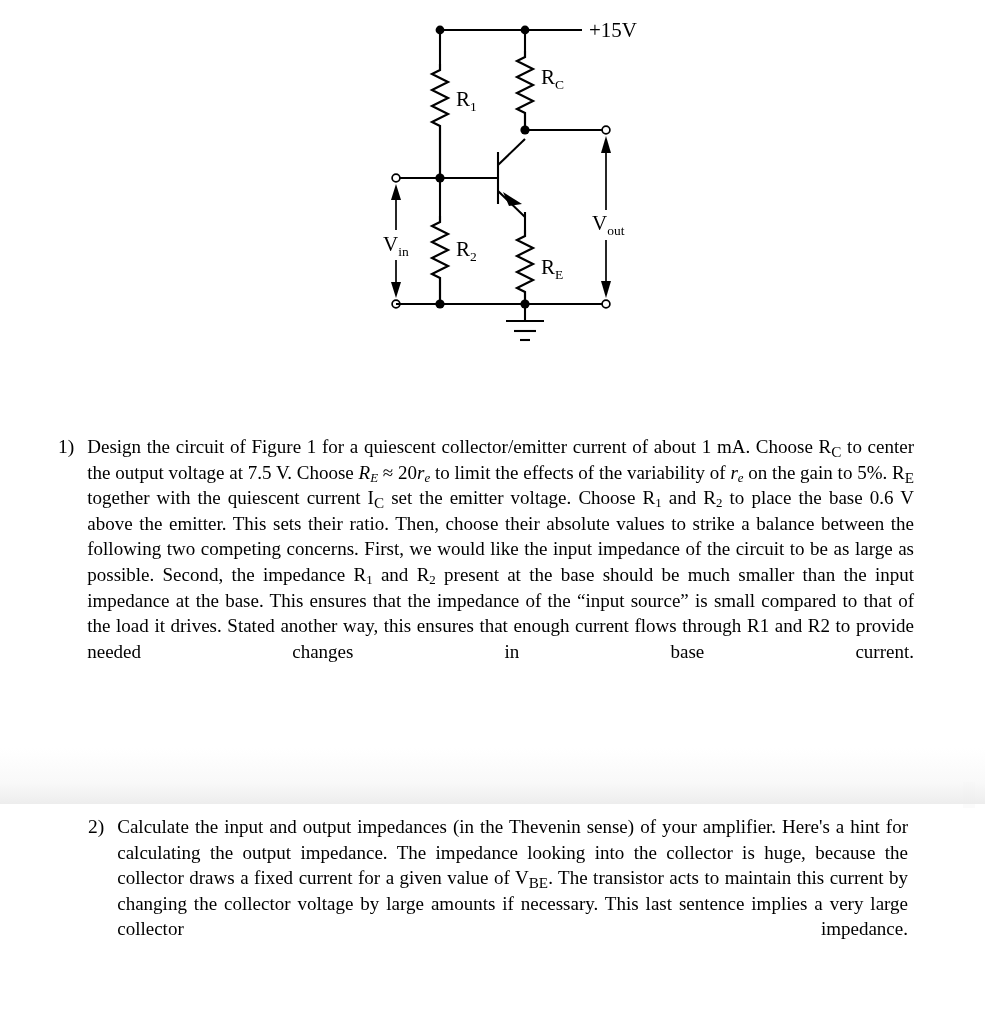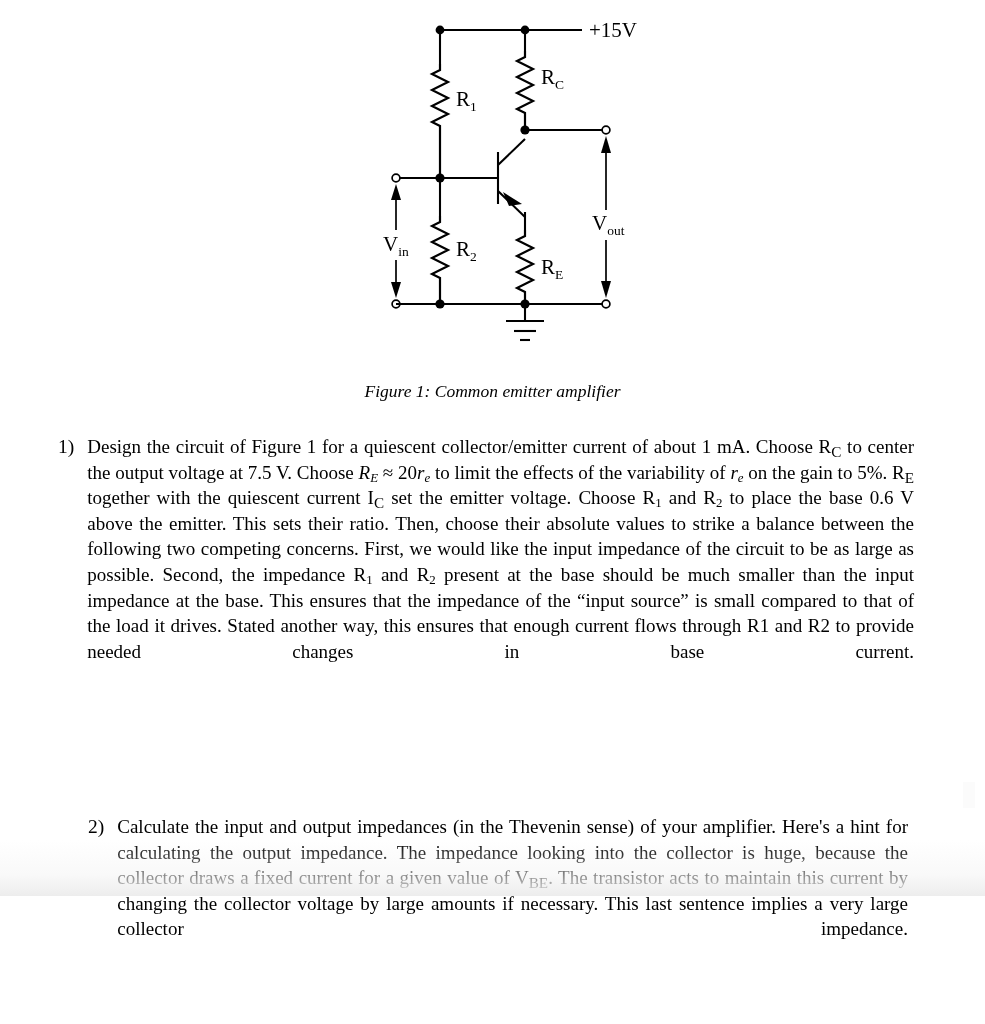--- a/index.html
+++ b/index.html
@@ -14,21 +14,21 @@
     overflow: hidden;
     font-family: "Liberation Serif", "DejaVu Serif", serif;
     color: #000000;
   }
 
   
   #page {
     position: absolute;
     left: 0; top: 0;
     width: 985px;
-    height: 896px;
+    height: 804px;
     background: #ffffff;
   }
 
   
   #bottom-fade {
     position: absolute;
     left: 0; bottom: 0;
     width: 985px; height: 56px;
     background: linear-gradient(to bottom, rgba(255,255,255,0) 0%, rgba(244,244,244,0.55) 62%, rgba(236,236,236,0.95) 100%);
     pointer-events: none;
@@ -210,21 +210,20 @@
           <line class="wire-thin" x1="236" y1="136" x2="236" y2="202"></line>
           <polygon class="node" points="236,128 241,145 231,145"></polygon>
           <line class="wire-thin" x1="236" y1="232" x2="236" y2="282"></line>
           <polygon class="node" points="236,290 241,273 231,273"></polygon>
         </g>
         <text class="lbl" x="222" y="222">V<tspan class="lbl-sub" dy="5">out</tspan></text>
 
       </svg>
     </div>
 
-    <div class="fig-caption">Figure 1: Common emitter amplifier</div>
   </div>
 
   <div class="problem" id="problem-1">
     <div class="num">1)</div>
     <div class="ptext"><span>Design the circuit of Figure 1 for a quiescent collector/emitter current of about 1 mA. Choose R</span><sub class="sc">C</sub><span> to center the output voltage at 7.5 V. Choose </span><span class="mi">R</span><sub class="mi">E</sub><span> ≈ 20</span><span class="mi">r</span><sub class="mi">e</sub><span> to limit the effects of the variability of </span><span class="mi">r</span><sub class="mi">e</sub><span> on the gain to 5%. R</span><sub class="sc">E</sub><span> together with the quiescent current I</span><sub class="sc">C</sub><span> set the emitter voltage. Choose R</span><sub>1</sub><span> and R</span><sub>2</sub><span> to place the base 0.6 V above the emitter. This sets their ratio. Then, choose their absolute values to strike a balance between the following two competing concerns. First, we would like the input impedance of the circuit to be as large as possible. Second, the impedance R</span><sub>1</sub><span> and R</span><sub>2</sub><span> present at the base should be much smaller than the input impedance at the base. This ensures that the impedance of the “input source” is small compared to that of the load it drives. Stated another way, this ensures that enough current flows through R1 and R2 to provide needed changes in base current.</span></div>
   </div>
 
   <div class="problem" id="problem-2">
     <div class="num">2)</div>
     <div class="ptext"><span>Calculate the input and output impedances (in the Thevenin sense) of your amplifier. Here's a hint for calculating the output impedance. The impedance looking into the collector is huge, because the collector draws a fixed current for a given value of V</span><sub class="sc">BE</sub><span>. The transistor acts to maintain this current by changing the collector voltage by large amounts if necessary. This last sentence implies a very large collector impedance.</span></div>

